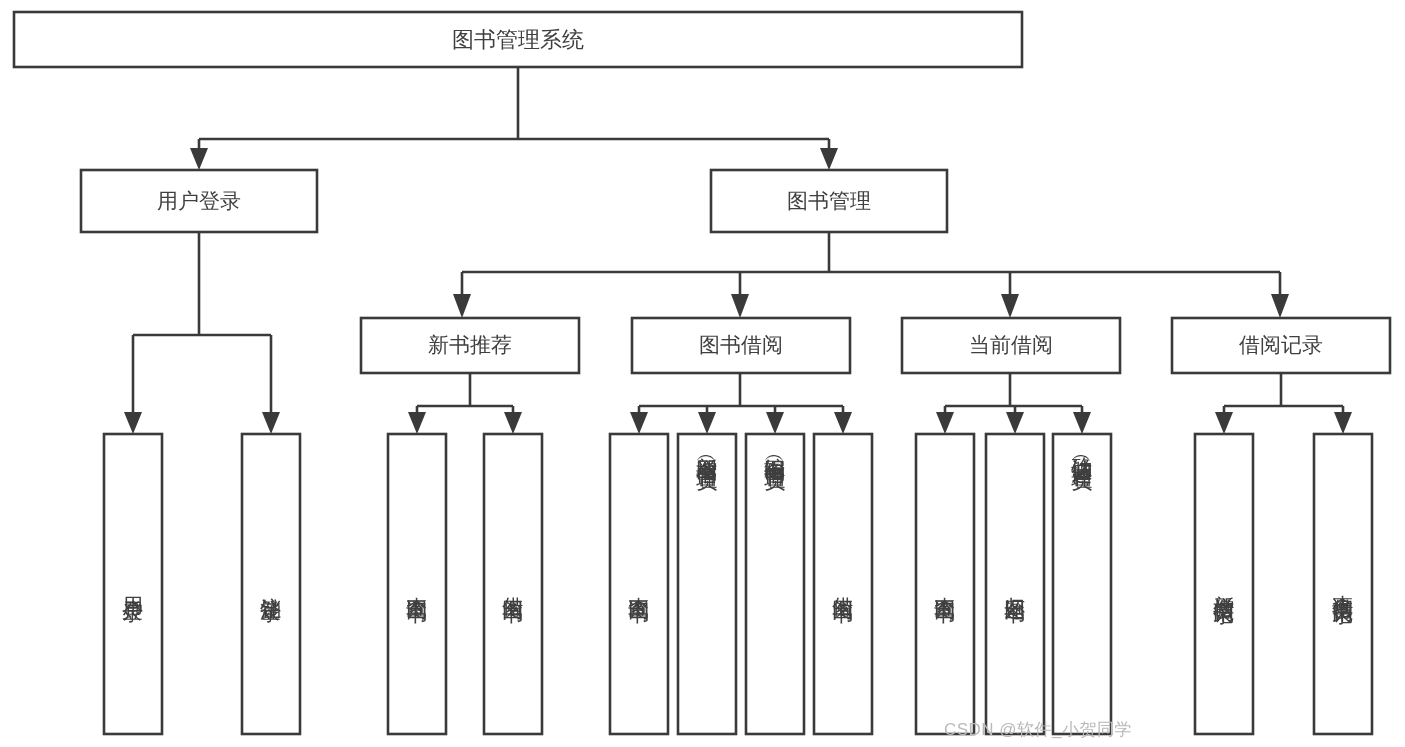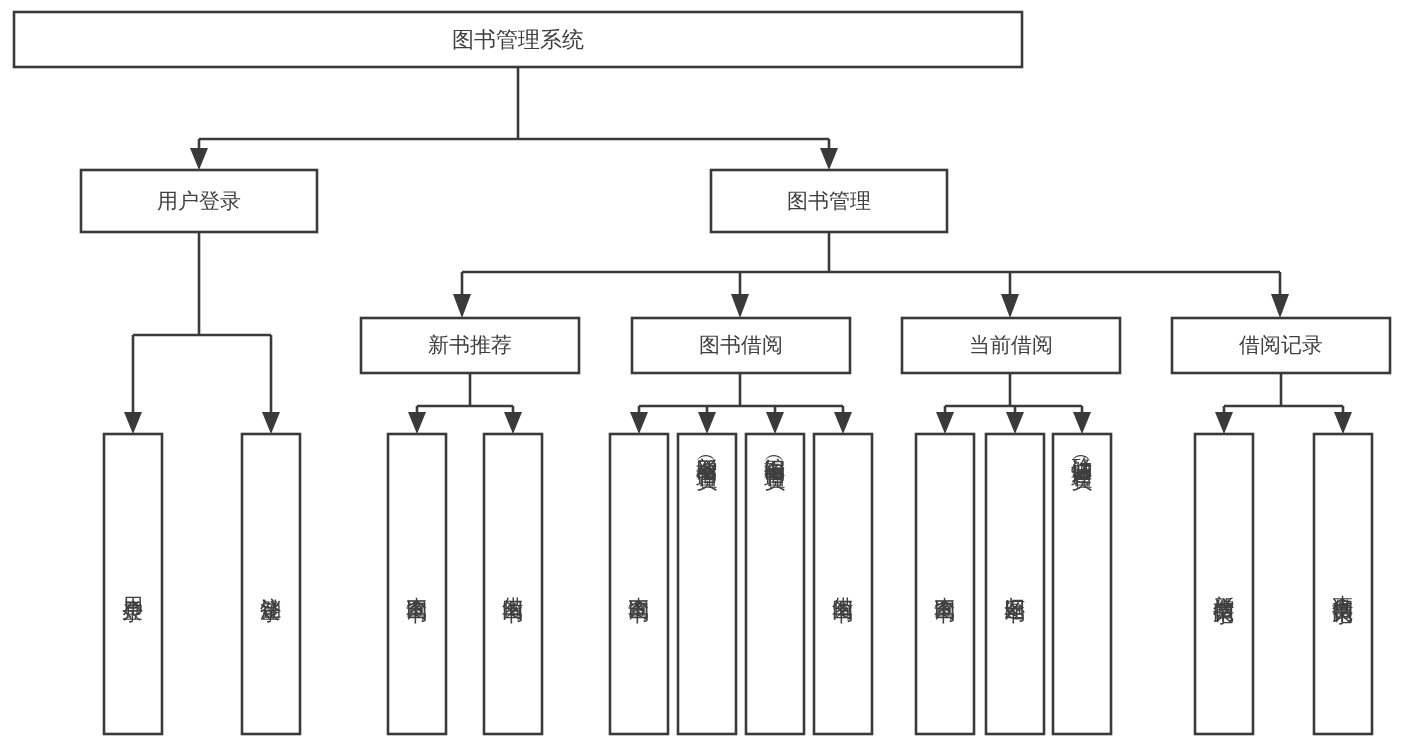--- a/index.html
+++ b/index.html
@@ -233,14 +233,15 @@
     <span class="vlabel-text" style="margin-top:6px;">确认归还（管理员）</span>
   </div>
 
   <div class="vlabel-wrap" style="left:1195px; top:434px; width:58px; height:300px;">
     <span class="vlabel-text">新增借阅记录</span>
   </div>
   <div class="vlabel-wrap" style="left:1314px; top:434px; width:58px; height:300px;">
     <span class="vlabel-text">查询借阅记录</span>
   </div>
 
+  <div class="watermark">CSDN @软件_小贺同学</div>
 
 </div>
 
 </body></html>

